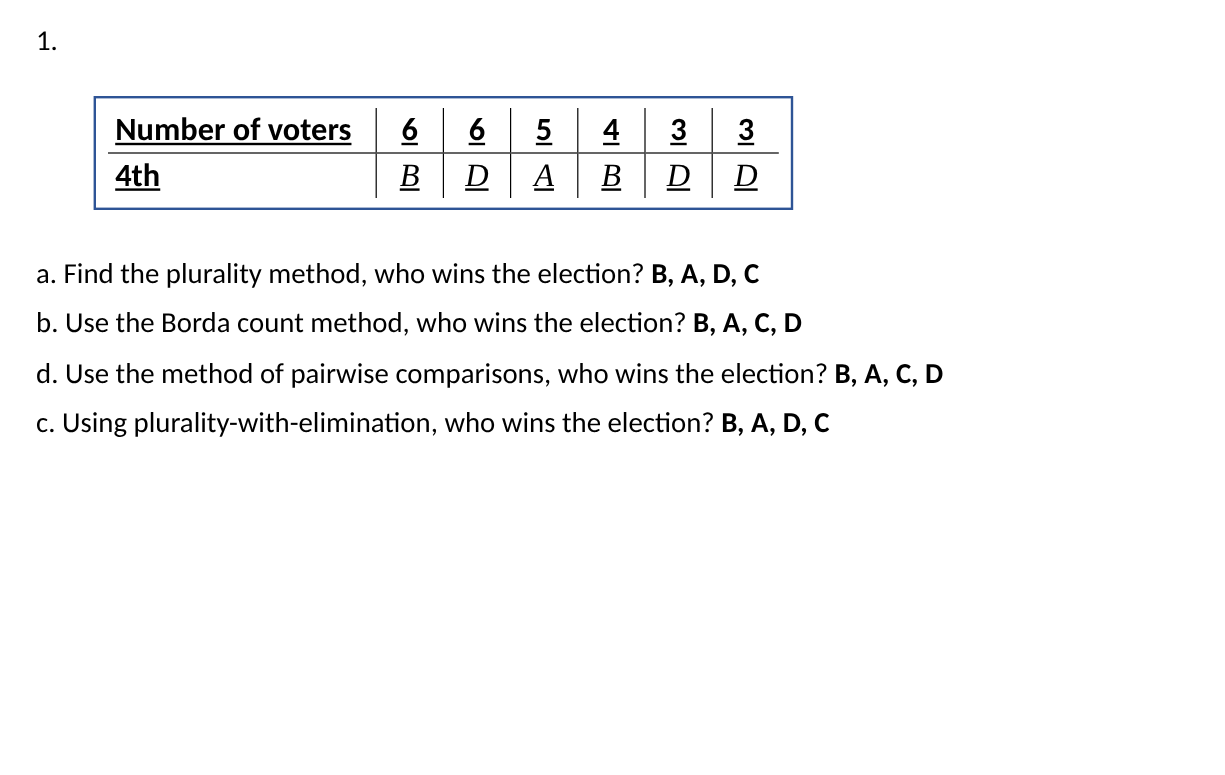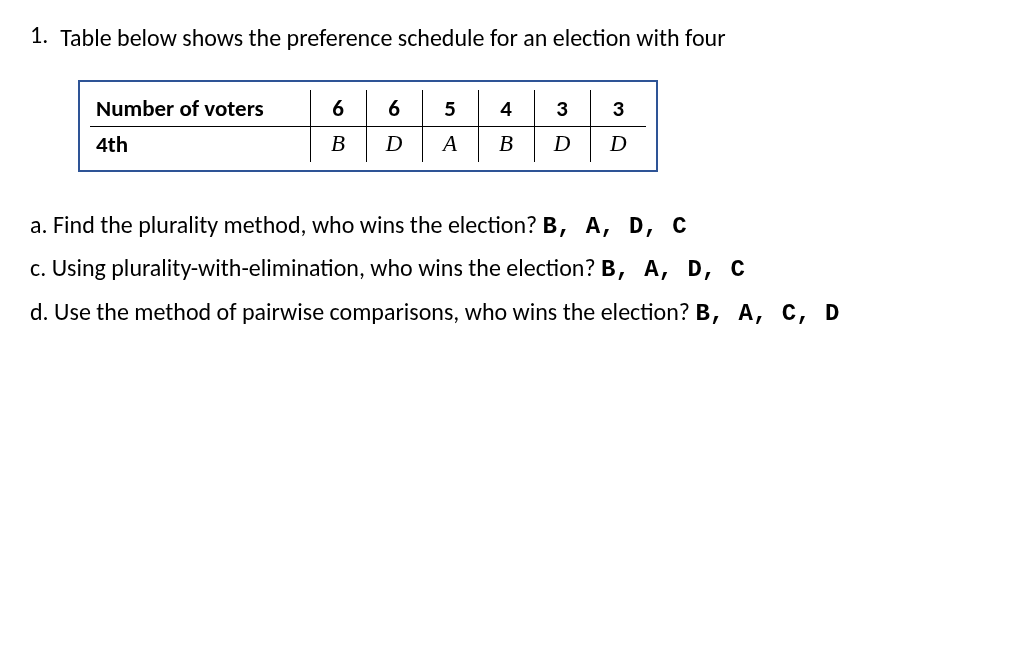--- a/index.html
+++ b/index.html
@@ -32,22 +32,23 @@
       margin-left: 48px;
       margin-bottom: 28px;
       display: inline-block;
     }
     table {
       border-collapse: collapse;
     }
     th, td {
       padding: 2px 14px;
       text-align: center;
-      font-size: 23px;
+      font-size: 27px;
       height: 36px;
+      text-decoration: underline;
     }
     th:first-child, td:first-child {
       text-align: left;
       font-weight: bold;
       padding-right: 20px;
       padding-left: 6px;
       min-width: 220px;
     }
     thead th {
       border-bottom: 1.5px solid #000;
@@ -71,32 +72,31 @@
         font-style: normal;
     }
     .answers {
       line-height: 1.6;
     }
     .answers p {
       margin-bottom: 3px;
     }
     .bold {
       font-weight: bold;
-      font-family: Liberation Mono, monospace;
     }
   </style>
 </head>
 <body>
 
 
 
 <div class="question-container">
   <div class="question-number">1.</div>
   <div class="question-text">
-    <span>Table below shows the preference schedule for an election with four</span><br>
+    <br>
   </div>
 </div>
 
 <div class="table-wrapper">
   <table>
     <thead>
       <tr>
         <th>Number of voters</th>
         <th class="col-v">6</th>
         <th class="col-v">6</th>
@@ -118,21 +118,24 @@
       </tr>
     </tbody>
   </table>
 </div>
 
 <div class="answers">
   <p>
     <span>a. Find the plurality method, who wins the election? </span><span class="bold">B, A, D, C</span>
   </p>
   <p>
-    <span>c. Using plurality-with-elimination, who wins the election? </span><span class="bold">B, A, D, C</span>
+    <span>b. Use the Borda count method, who wins the election? </span><span class="bold">B, A, C, D</span>
   </p>
   <p>
     <span>d. Use the method of pairwise comparisons, who wins the election? </span><span class="bold">B, A, C, D</span>
+  </p>
+  <p>
+    <span>c. Using plurality-with-elimination, who wins the election? </span><span class="bold">B, A, D, C</span>
   </p>
 </div>
 
 
 
 
 </body></html>

